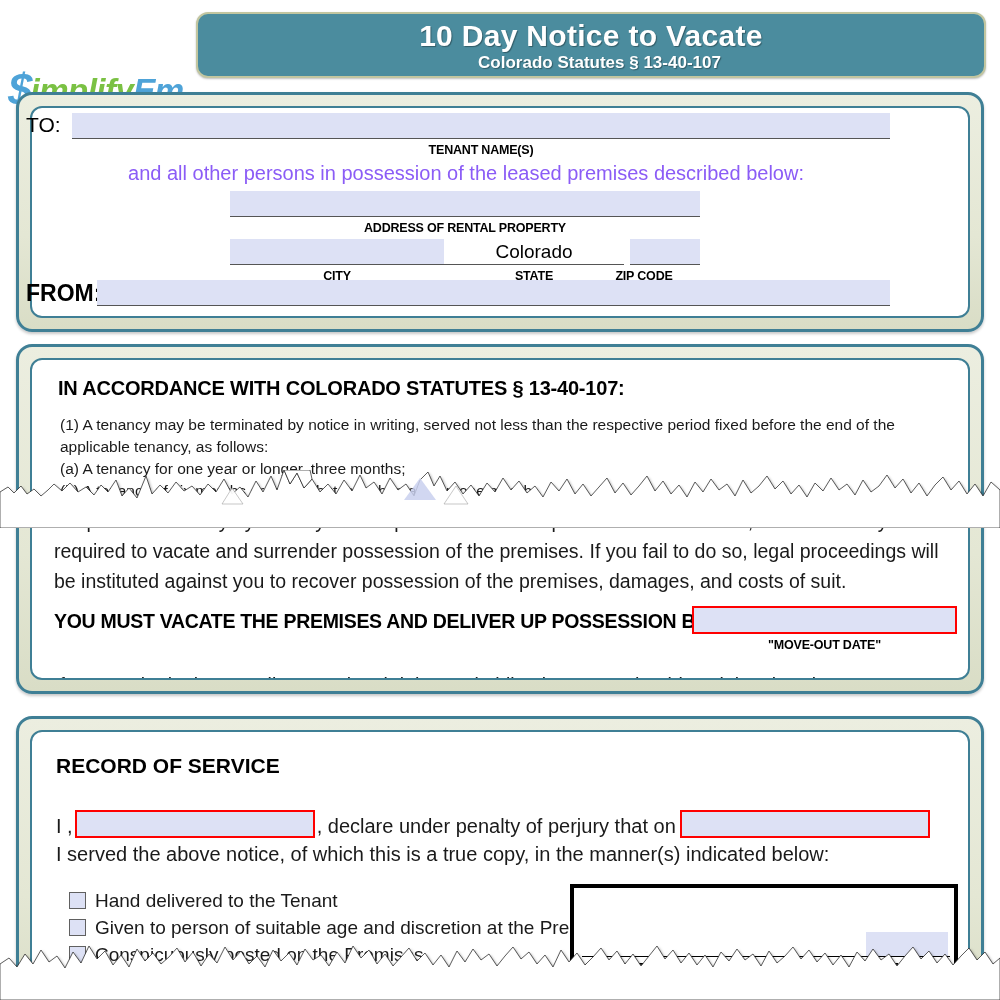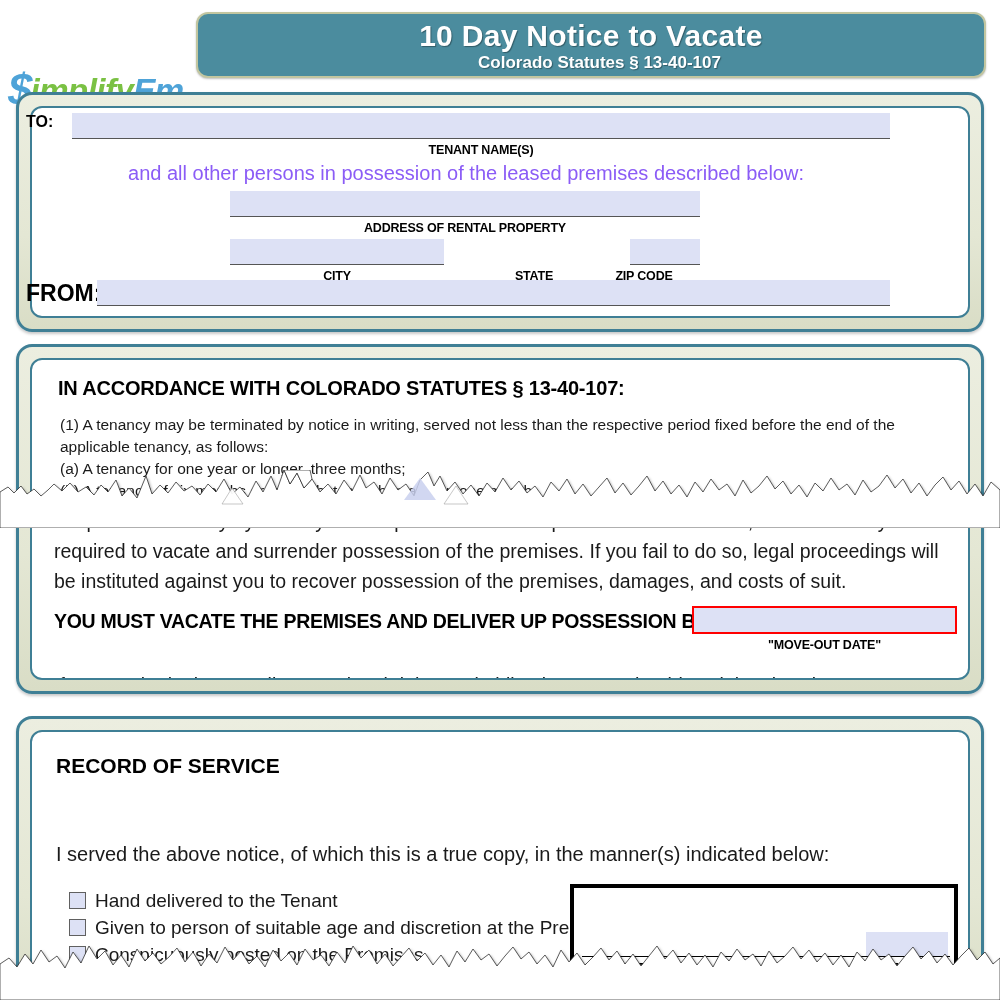--- a/index.html
+++ b/index.html
@@ -109,21 +109,21 @@
   .cap {
     font-size: 12.5px;
     font-weight: bold;
     color: #000000;
     text-align: center;
     letter-spacing: -0.2px;
     line-height: 15px;
   }
 
   
-  #to-label { position:absolute; left:26px; top:113px; font-size:16px; font-weight:bold; }
+  #to-label { position:absolute; left:26px; top:113px; font-size:21px; font-weight:normal; }
   #to-field { position:absolute; left:72px; top:113px; width:818px; }
   #tenant-cap { position:absolute; left:72px; top:143px; width:818px; }
 
   #persons-line {
     position:absolute; left:26px; top:160px; width:880px;
     text-align:center; font-size:20px; line-height:26px; color:#8b5cf6;
   }
 
   #addr-field { position:absolute; left:230px; top:191px; width:470px; }
   #addr-cap   { position:absolute; left:230px; top:221px; width:470px; }
@@ -241,20 +241,21 @@
   <div id="to-label">TO:</div>
   <div id="to-field" class="fill"></div>
   <div id="tenant-cap" class="cap">TENANT NAME(S)</div>
 
   <div id="persons-line">and all other persons in possession of the leased premises described below:</div>
 
   <div id="addr-field" class="fill"></div>
   <div id="addr-cap" class="cap">ADDRESS OF RENTAL PROPERTY</div>
 
   <div id="city-field" class="fill"></div>
+  <div id="state-field" class="fill">Colorado</div>
   <div id="zip-field" class="fill"></div>
   <div id="city-cap" class="cap">CITY</div>
   <div id="state-cap" class="cap">STATE</div>
   <div id="zip-cap" class="cap">ZIP CODE</div>
 
   <div id="from-label">FROM:</div>
   <div id="from-field" class="fill"></div>
 
   <div class="outer-card" id="card-2">
     <div class="inner-panel">
@@ -277,20 +278,21 @@
 
       <div id="doubt-line">If you are in doubt regarding your legal rights and obligations, you should seek legal assistance.</div>
     </div>
   </div>
 
   <div class="outer-card" id="card-3">
     <div class="inner-panel">
 
       <div id="ros-head">RECORD OF SERVICE</div>
 
+      <div id="decl-line1"><span>I ,</span><span id="decl-f1" class="fill-red"></span><span>, declare under penalty of perjury that on</span><span id="decl-f2" class="fill-red"></span></div>
 
       <div id="decl-line2">I served the above notice, of which this is a true copy, in the manner(s) indicated below:</div>
 
       <div id="checks">
         <div class="check-row">
           <span class="checkbox"></span>
           <span class="check-label">Hand delivered to the Tenant</span>
         </div>
         <div class="check-row">
           <span class="checkbox"></span>

